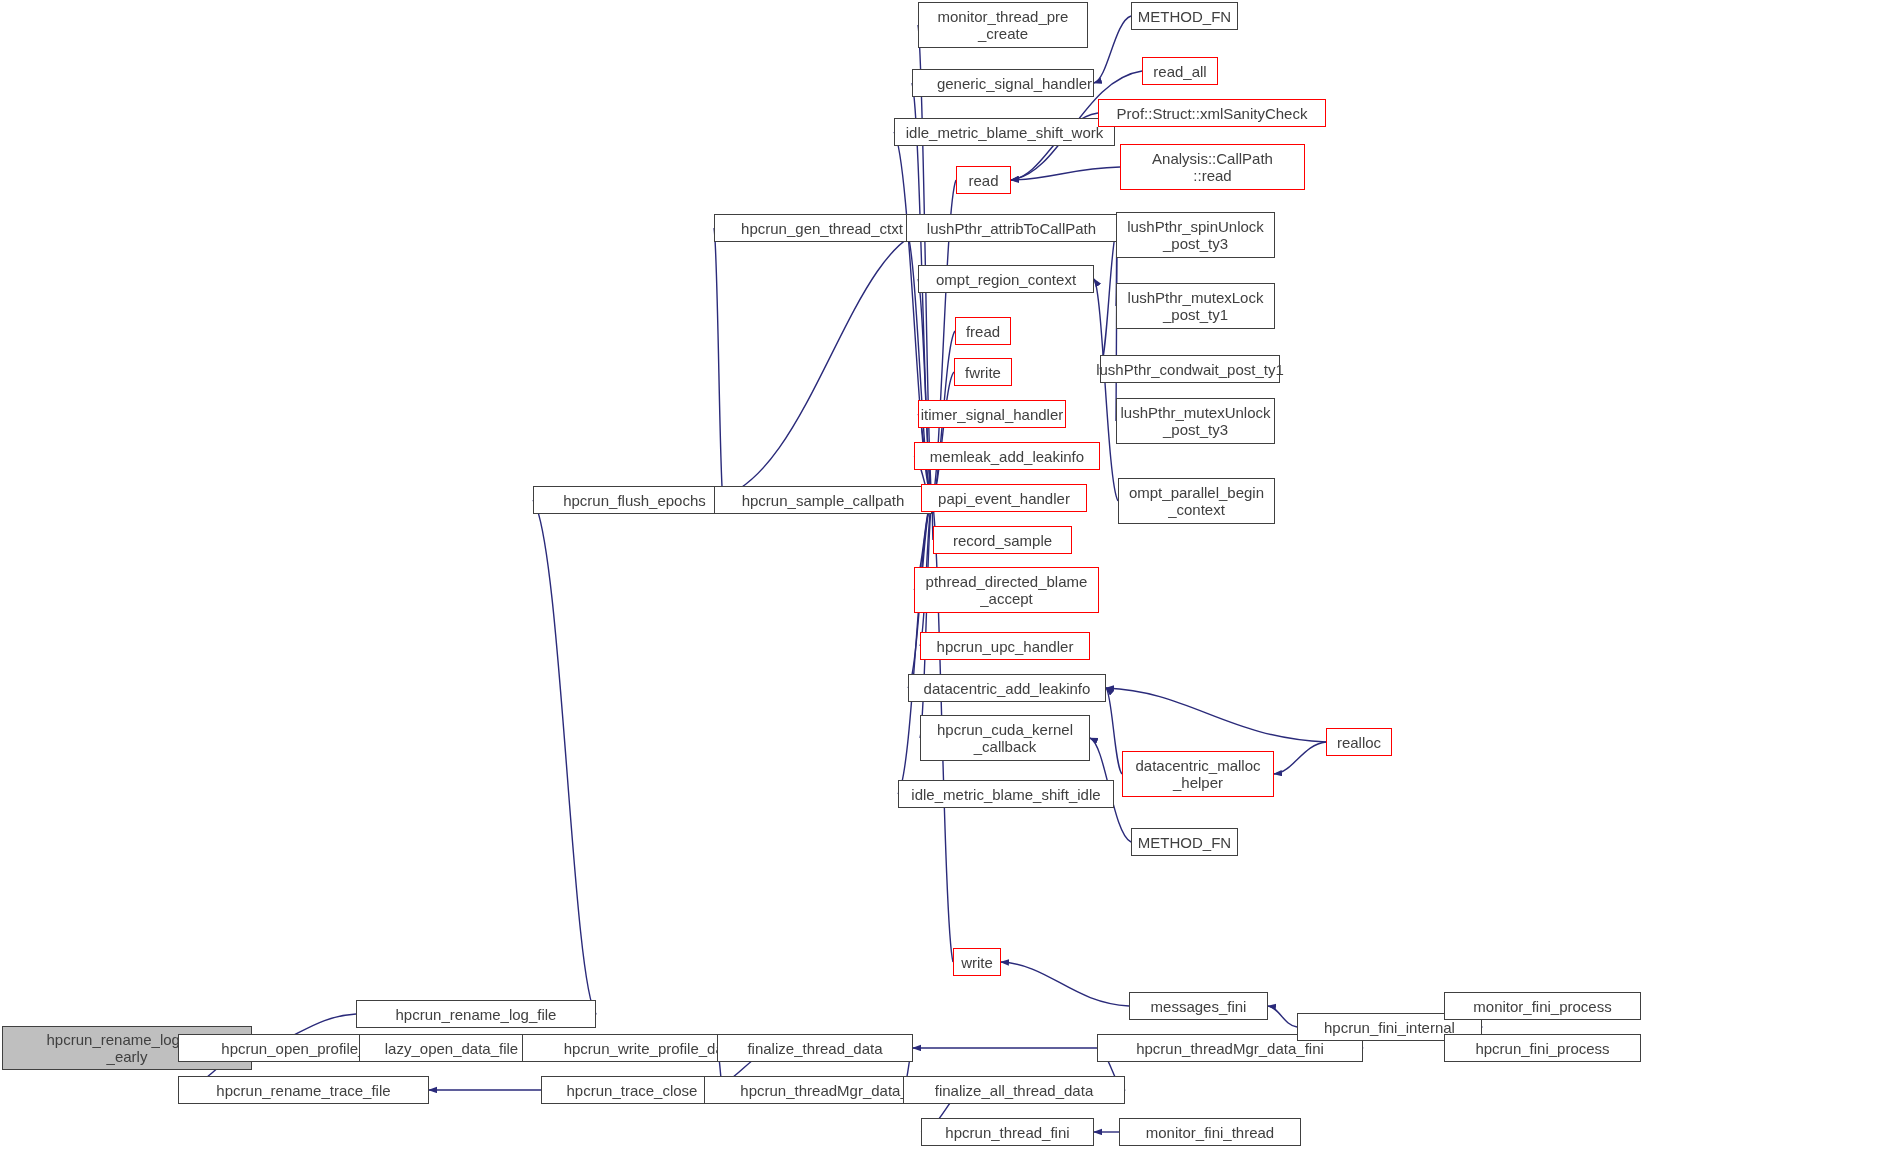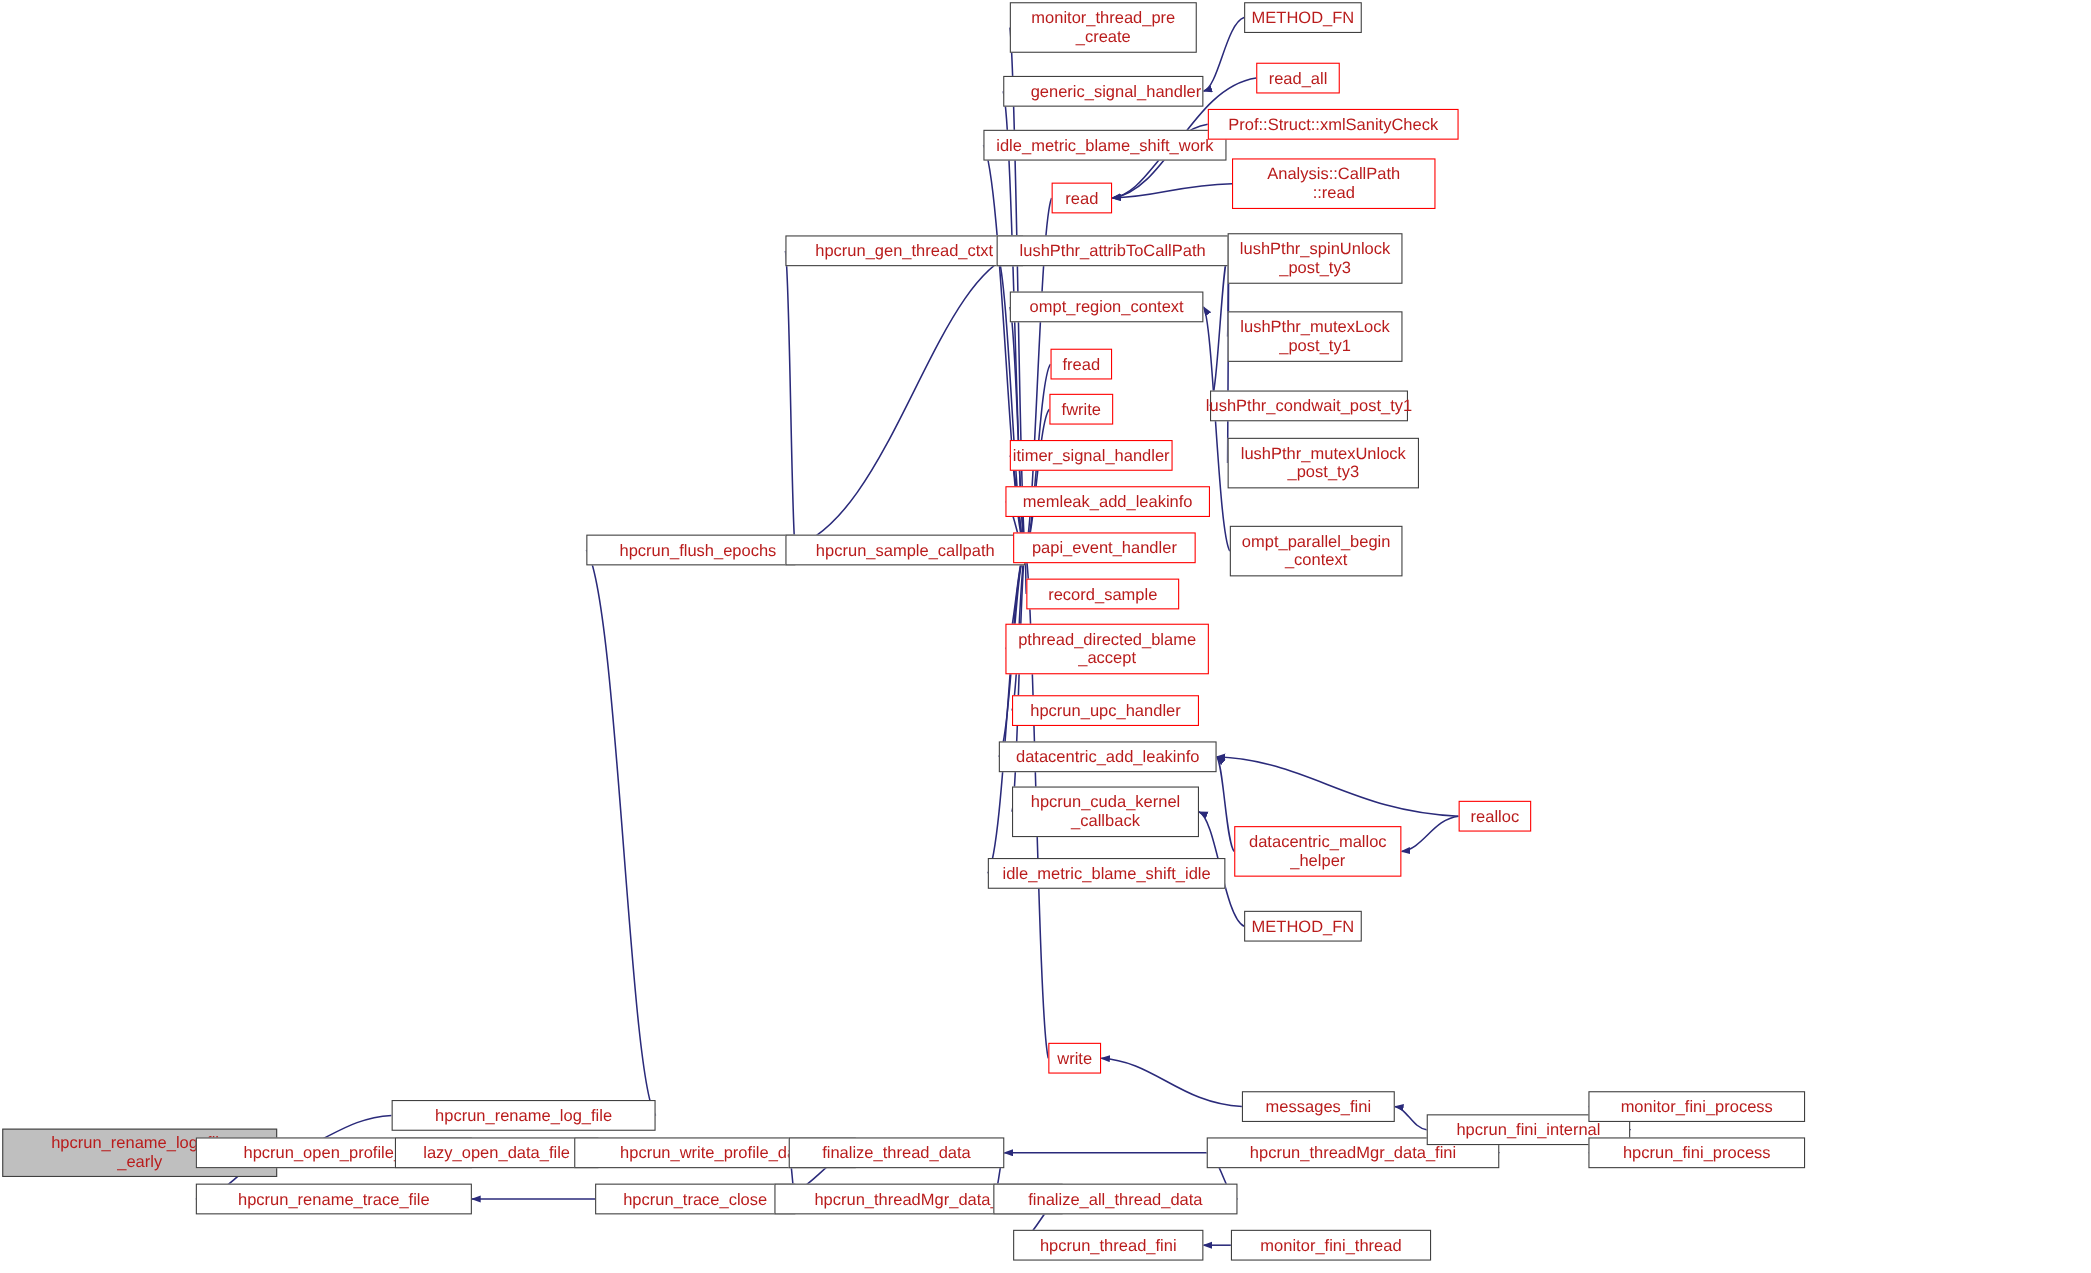--- a/index.html
+++ b/index.html
@@ -29,21 +29,21 @@
     position: absolute;
     box-sizing: border-box;
     background: #ffffff;
     border: 1px solid #404040;
     display: flex;
     align-items: center;
     justify-content: center;
     text-align: center;
     font-size: 15px;
     line-height: 17px;
-    color: #b91c1c;
+    color: #404040;
     white-space: pre-line;
     letter-spacing: 0px;
     cursor: default;
   }
   .node.red {
     border-color: #ff0000;
   }
   .node.highlight {
     background: #bfbfbf;
     border-color: #404040;
@@ -163,21 +163,21 @@
       <div class="node" style="left: 1131px; top: 2px; width: 107px; height: 28px;">METHOD_FN</div>
       <div class="node red" style="left: 1142px; top: 57px; width: 76px; height: 28px;">read_all</div>
       <div class="node red" style="left: 1098px; top: 99px; width: 228px; height: 28px;">Prof::Struct::xmlSanityCheck</div>
       <div class="node red" style="left: 1120px; top: 144px; width: 185px; height: 46px;">Analysis::CallPath
 ::read</div>
       <div class="node" style="left: 1116px; top: 212px; width: 159px; height: 46px;">lushPthr_spinUnlock
 _post_ty3</div>
       <div class="node" style="left: 1116px; top: 283px; width: 159px; height: 46px;">lushPthr_mutexLock
 _post_ty1</div>
       <div class="node" style="left: 1100px; top: 355px; width: 180px; height: 28px;">lushPthr_condwait_post_ty1</div>
-      <div class="node" style="left: 1116px; top: 398px; width: 174px; height: 46px;">lushPthr_mutexUnlock
+      <div class="node" style="left: 1116px; top: 398px; width: 159px; height: 46px;">lushPthr_mutexUnlock
 _post_ty3</div>
       <div class="node" style="left: 1118px; top: 478px; width: 157px; height: 46px;">ompt_parallel_begin
 _context</div>
       <div class="node red" style="left: 1122px; top: 751px; width: 152px; height: 46px;">datacentric_malloc
 _helper</div>
       <div class="node red" style="left: 1326px; top: 728px; width: 66px; height: 28px;">realloc</div>
       <div class="node" style="left: 1131px; top: 828px; width: 107px; height: 28px;">METHOD_FN</div>
     </div>
 </div>
 

